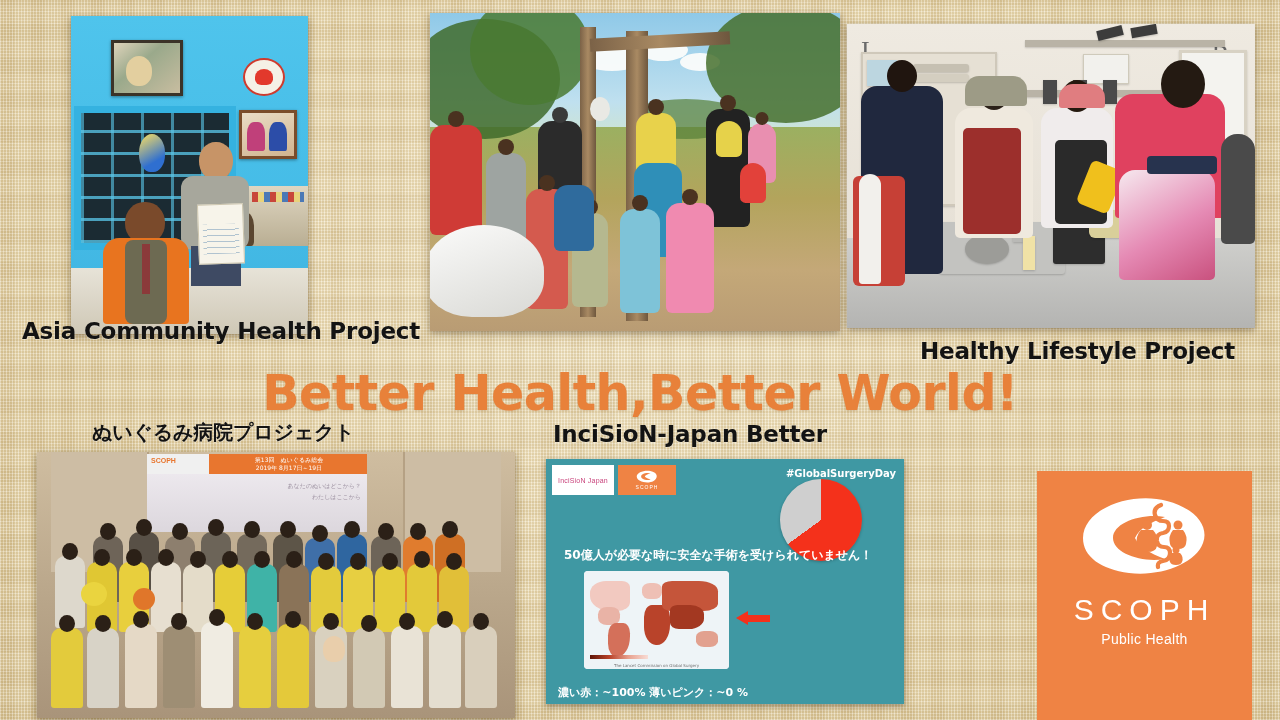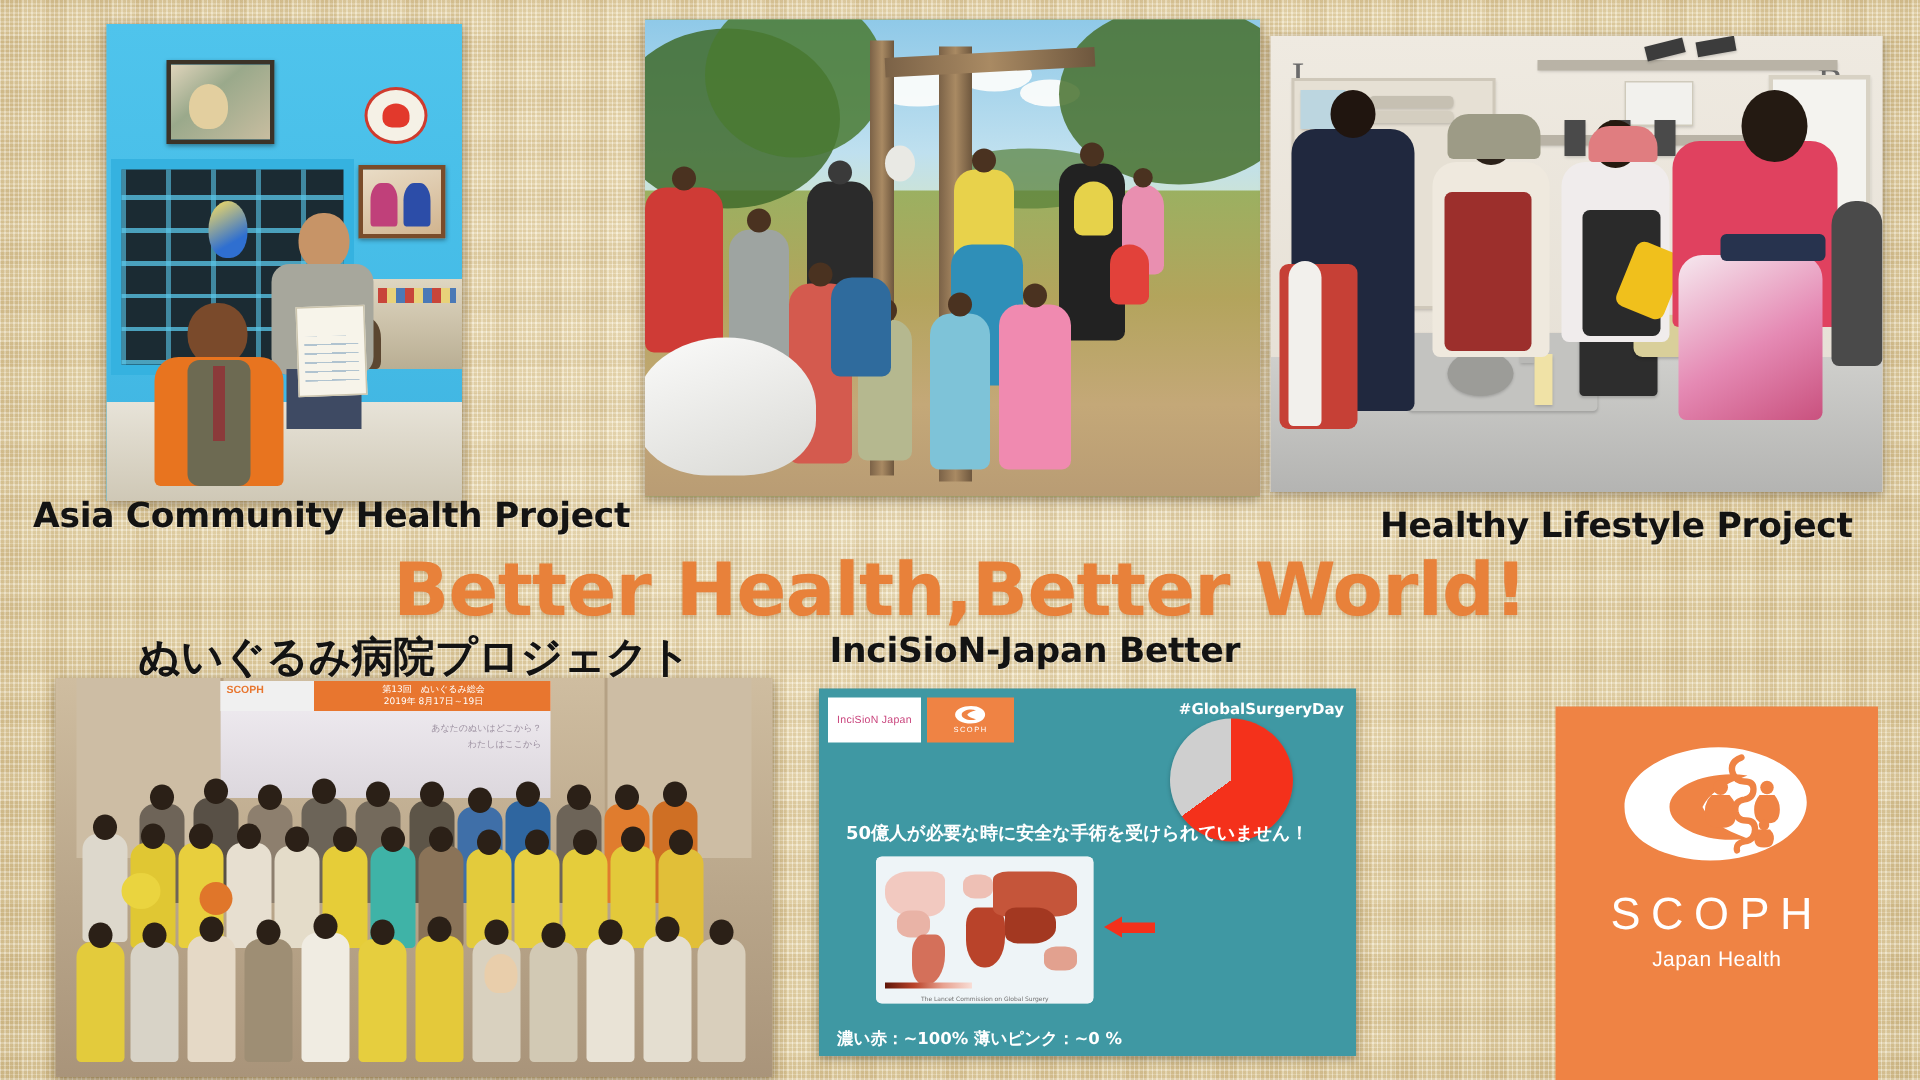--- a/index.html
+++ b/index.html
@@ -24,21 +24,21 @@
   .photo .inner{position:absolute;inset:0;overflow:hidden;}
 
   
   .caption{
     position:absolute;color:#131313;font-weight:bold;white-space:nowrap;
     font-family:"DejaVu Sans","Liberation Sans",sans-serif;
     text-shadow:0 1px 0 rgba(255,255,255,.35);
     letter-spacing:-.2px;
   }
   .cap-en{font-size:23px;}
-  .cap-jp{font-size:28px;font-family:"DejaVu Sans","Liberation Sans",sans-serif;}
+  .cap-jp{font-size:20px;font-family:"DejaVu Sans","Liberation Sans",sans-serif;}
 
   .headline{
     position:absolute;left:0;right:0;top:365px;text-align:center;
     color:#e8813a;font-size:49px;font-weight:bold;letter-spacing:-.5px;
     font-family:"DejaVu Sans","Liberation Sans",sans-serif;
     text-shadow:0 1px 2px rgba(140,80,20,.20);
   }
 
   
   #p1{left:71px;top:16px;width:237px;height:318px;background:#5ec7ea;}
@@ -262,21 +262,21 @@
       <div class="person" style="left:236px;top:140px;width:34px;height:46px;background:#f0c01c;border-radius:6px;transform:rotate(22deg);"></div>
       <div class="person" style="left:268px;top:70px;width:110px;height:124px;background:#e0415f;border-radius:18px 18px 4px 4px;">
           <div class="h" style="background:#241a12;top:-34px;left:62%;width:44px;height:48px;"></div>
         </div>
       <div class="person" style="left:272px;top:146px;width:96px;height:110px;background:linear-gradient(150deg,#f6e9ef,#e58ab4 55%,#c9517e);"></div>
       <div class="person" style="left:300px;top:132px;width:70px;height:18px;background:#27334e;border-radius:4px;"></div>
       <div class="person" style="right:0px;top:110px;width:34px;height:110px;background:#4a4a4a;"></div>
     </div>
   </div>
 
-  <div class="caption cap-en" style="left:22px;top:331px;">Asia Community Health Project</div>
+  <div class="caption cap-en" style="left:22px;top:318px;">Asia Community Health Project</div>
   <div class="caption cap-en" style="left:920px;top:338px;">Healthy Lifestyle Project</div>
 
   <div class="headline">Better Health,Better World!</div>
 
   <div class="caption cap-jp" style="left:92px;top:419px;">ぬいぐるみ病院プロジェクト</div>
   <div class="caption cap-en" style="left:553px;top:421px;">InciSioN-Japan Better</div>
 
   <div class="photo" id="p4">
     <div class="inner">
       <div class="hallwall"></div>
@@ -456,16 +456,16 @@
         <path d="M62 33 q-6 6 -4 16 q1 6 10 6 q9 0 10 -6 q2 -10 -4 -16 z"></path>
         <circle cx="99" cy="28" r="4.5"></circle>
         <path d="M94 33 q-5 6 -3 14 q1 5 8 5 q7 0 8 -5 q2 -8 -3 -14 z"></path>
         <circle cx="97" cy="53" r="3.5"></circle>
         <path d="M93 56 q-4 4 -2 9 q1 3 6 3 q5 0 6 -3 q2 -5 -2 -9 z"></path>
         <path d="M82 8 q-8 3 -6 10 q2 6 8 6 q6 0 6 5 q0 6 -6 7 q-7 1 -6 8 q1 6 7 6 q6 0 6 6 q0 7 -7 8
                  q-6 1 -5 6" fill="none" stroke="#ef8344" stroke-width="4.2" stroke-linecap="round"></path>
       </g>
     </svg>
     <div class="name">SCOPH</div>
-    <div class="sub">Japan Health</div>
+    <div class="sub">Public Health</div>
   </div>
 
 </div>
 
 </body></html>

